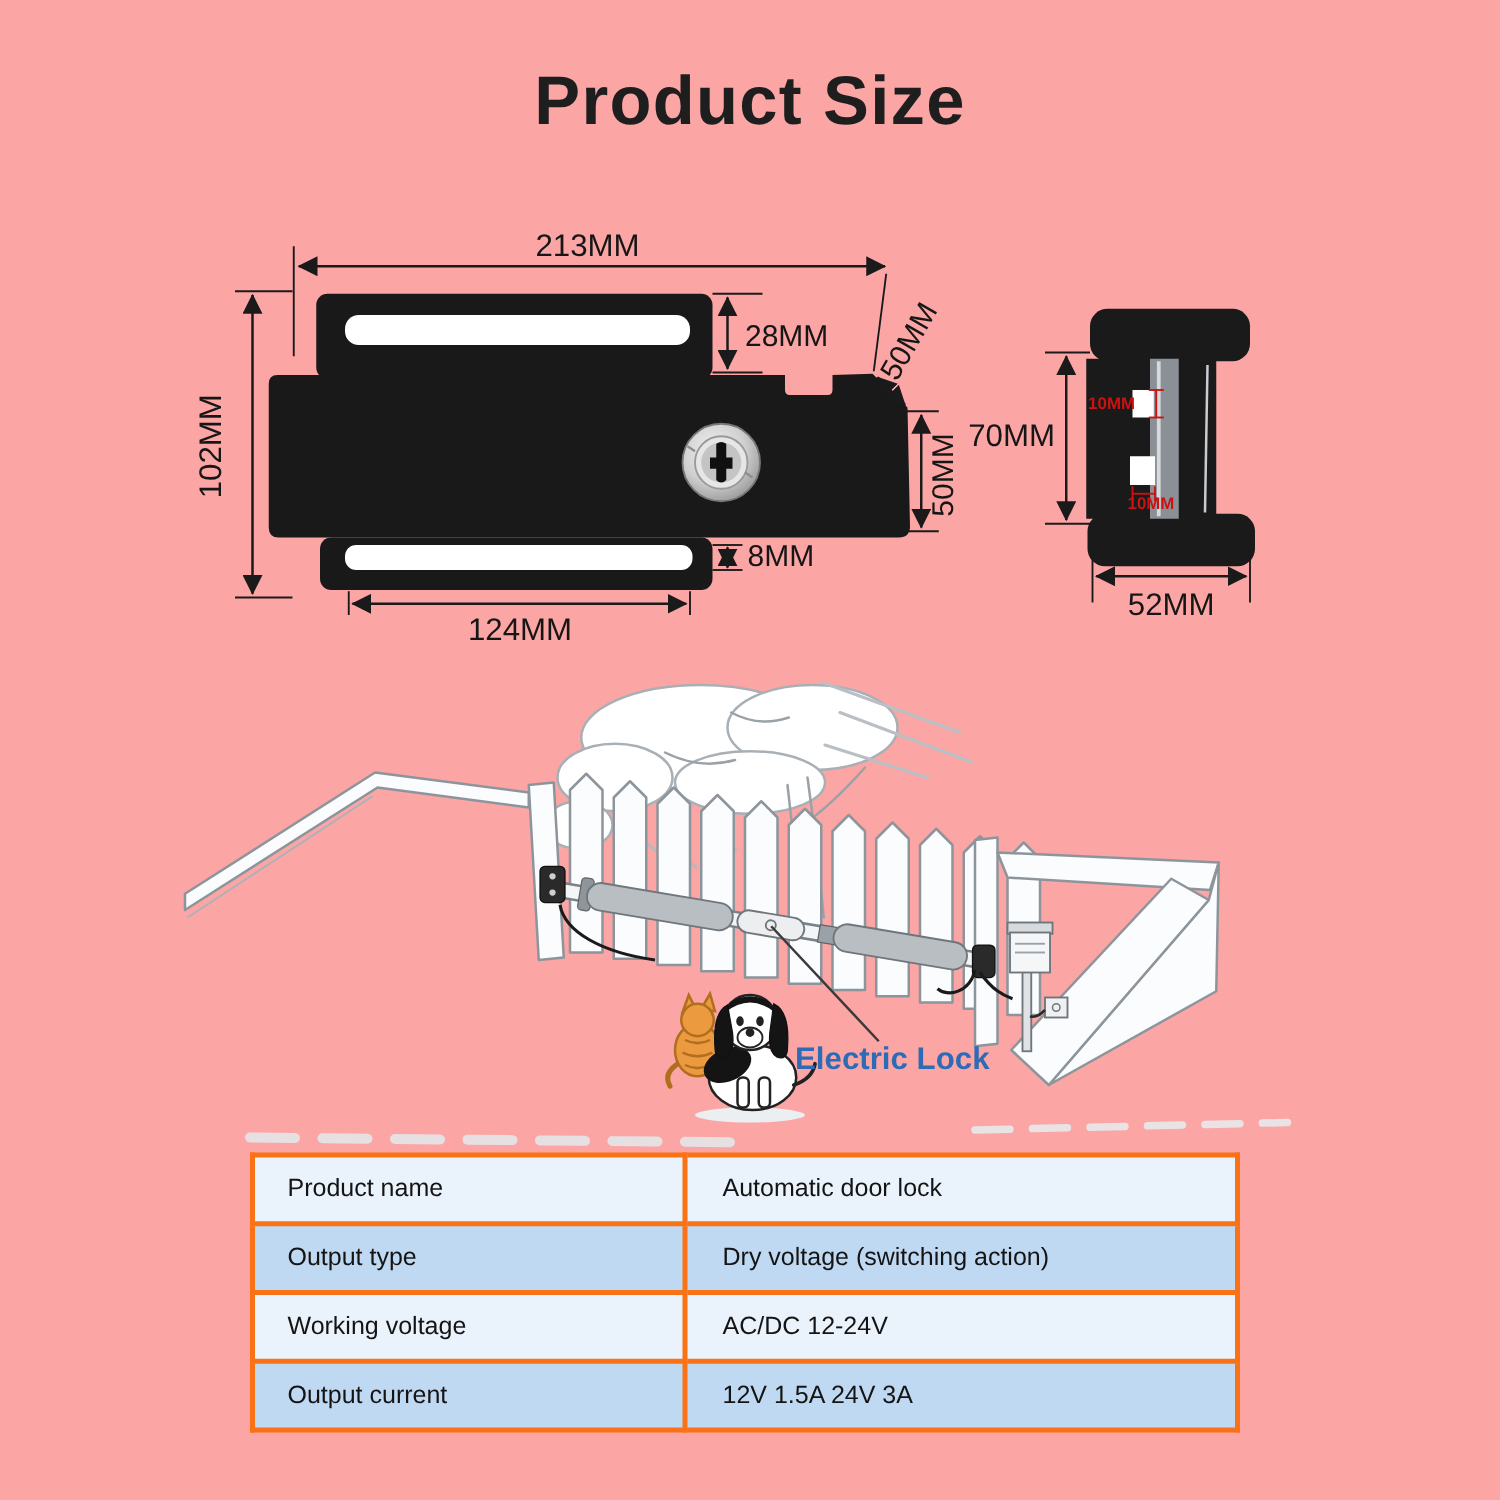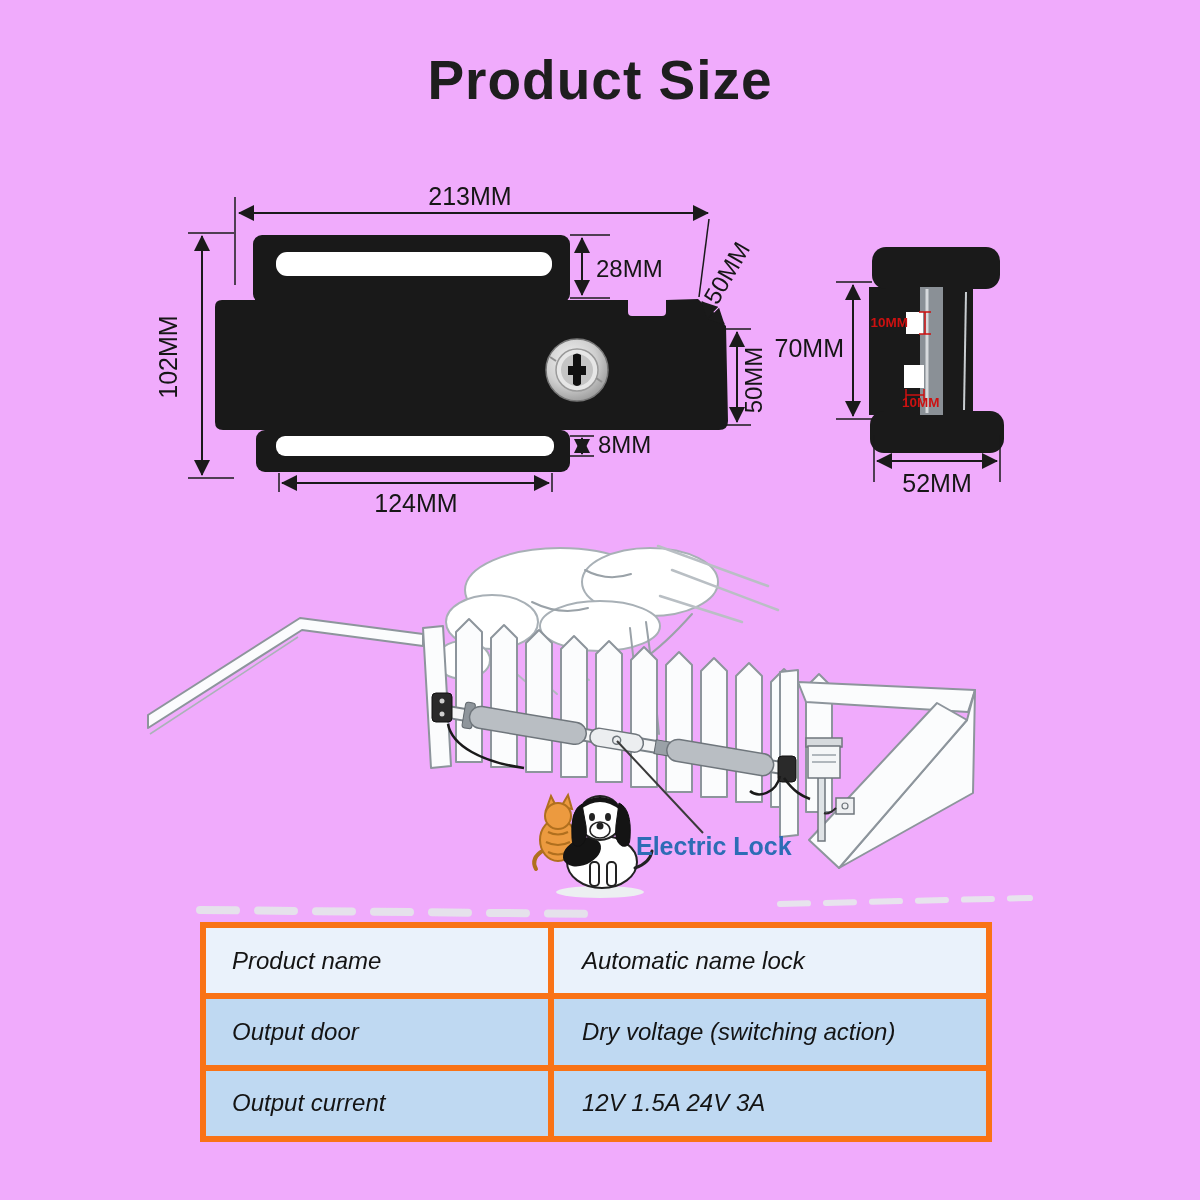--- a/index.html
+++ b/index.html
@@ -1,33 +1,33 @@
 <!DOCTYPE html>
 <html><head>
 <meta charset="utf-8">
 <style>
   html,body{margin:0;padding:0;background:#ffffff;}
-  .page{position:relative;width:1200px;height:1200px;background:#f0abfc;overflow:hidden;
+  .page{position:relative;width:1200px;height:1200px;background:#fca5a5;overflow:hidden;
         font-family:"Liberation Sans",sans-serif;color:#1c1c1c;}
   .title{position:absolute;top:48px;left:0;width:100%;text-align:center;margin:0;
          font-size:55px;font-weight:700;color:#1e1e1e;letter-spacing:1px;}
   svg{position:absolute;overflow:visible;}
   svg text{font-family:"Liberation Sans",sans-serif;fill:#161616;}
   .dim{font-size:25px;font-weight:400;}
   .dims{font-size:24px;font-weight:400;}
   .red{font-size:13.5px;font-weight:700;fill:#cc1111;}
   .blue{font-size:25px;font-weight:700;fill:#2d6cb5;}
   .dimline{stroke:#1a1a1a;stroke-width:2;fill:none;}
   .thin{stroke:#1a1a1a;stroke-width:1.5;fill:none;}
   .sketch{stroke:#8d959c;stroke-width:2;fill:#fbfcfd;stroke-linejoin:round;}
   .sketchline{stroke:#9aa2a8;stroke-width:2;fill:none;stroke-linecap:round;}
   .spec-table{position:absolute;left:200px;top:922px;width:792px;height:220px;
               border-collapse:collapse;table-layout:fixed;}
-  .spec-table td{border:6px solid #f97316;font-size:24px;color:#141414;
-                 vertical-align:middle;padding:0 0 0 26px;font-style:italic;}
+  .spec-table td{border:4px solid #f97316;font-size:20px;color:#141414;
+                 vertical-align:middle;padding:0 0 0 26px;}
   .spec-table tr{height:55px;}
   .spec-table .c2{padding-left:28px;}
   .spec-table tr.lt td{background:#eaf2fb;}
   .spec-table tr.bl td{background:#bfd9f2;}
   .spec-table{border:3px solid #2a3138;}
 </style>
 </head>
 <body>
 
 <div class="page">
@@ -262,25 +262,29 @@
     </g>
 
     <line x1="487" y1="231" x2="573" y2="323" stroke="#3a3a3a" stroke-width="2"></line>
     <text class="blue" x="506" y="345">Electric Lock</text>
   </svg>
 
   <table class="spec-table">
     <tbody>
       <tr class="lt">
         <td style="width:316px">Product name</td>
-        <td class="c2">Automatic name lock</td>
+        <td class="c2">Automatic door lock</td>
       </tr>
       <tr class="bl">
-        <td>Output door</td>
+        <td>Output type</td>
         <td class="c2">Dry voltage (switching action)</td>
+      </tr>
+      <tr class="lt">
+        <td>Working voltage</td>
+        <td class="c2">AC/DC 12-24V</td>
       </tr>
       <tr class="bl">
         <td>Output current</td>
         <td class="c2">12V 1.5A 24V 3A</td>
       </tr>
     </tbody>
   </table>
 
 </div>
 

